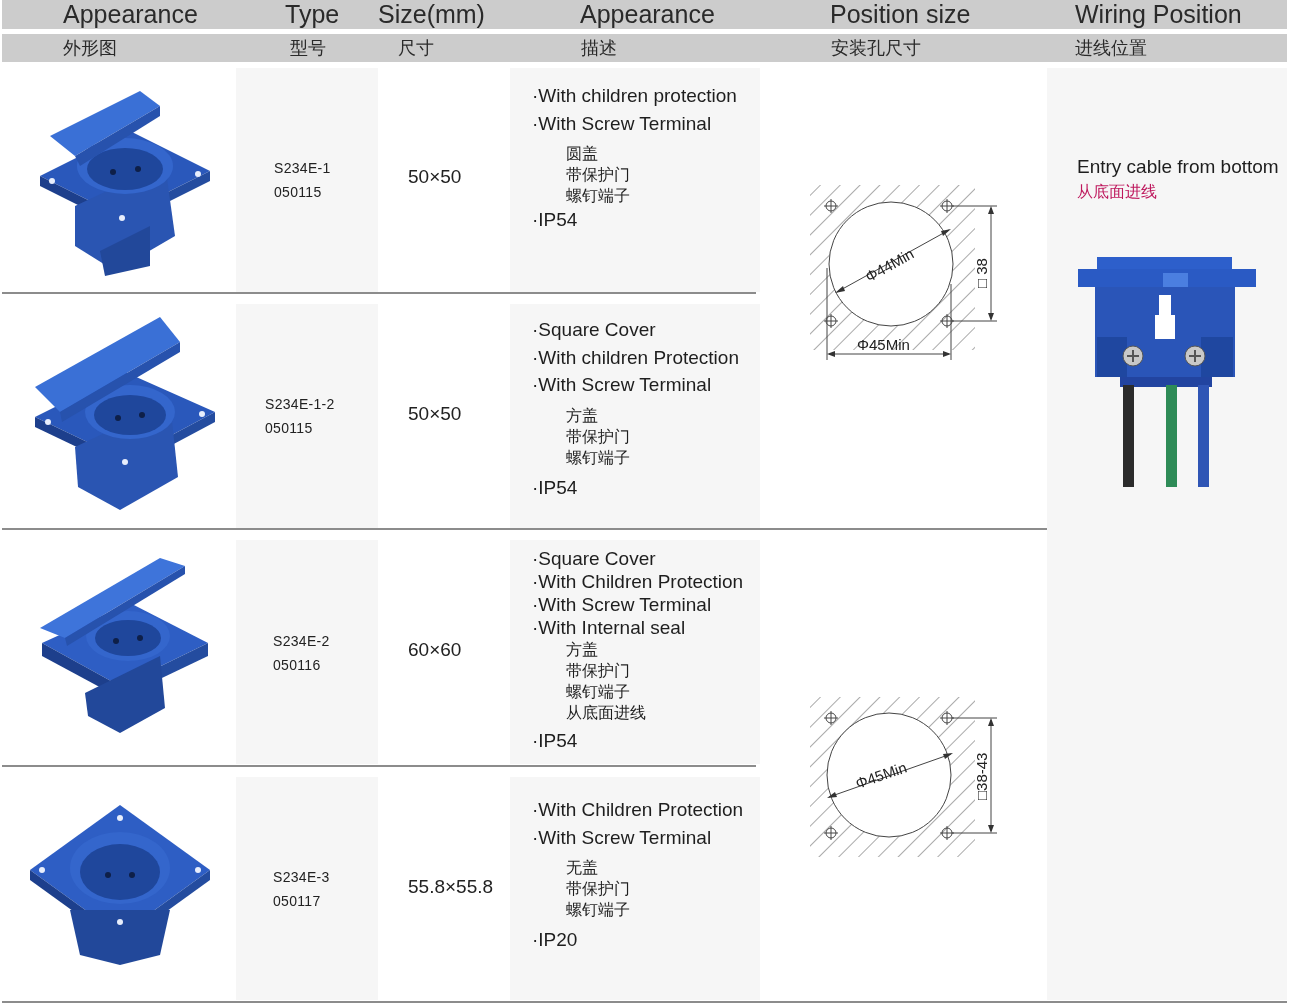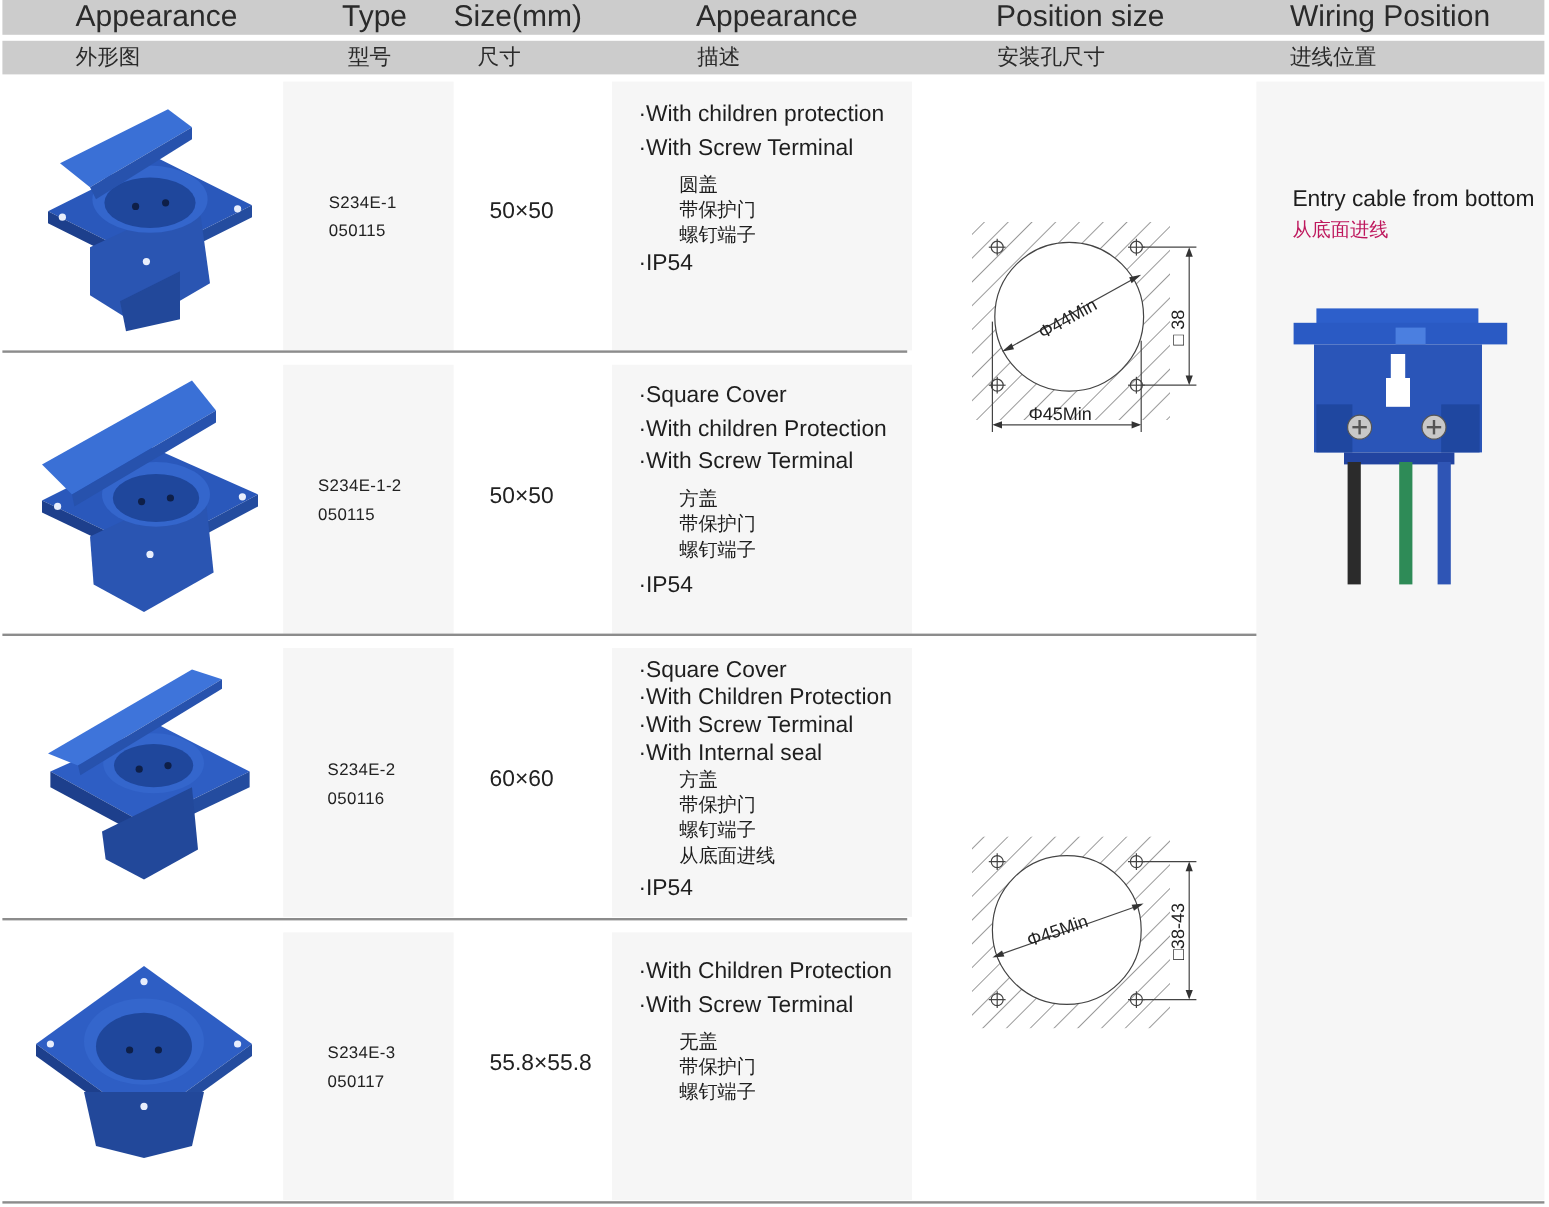--- a/index.html
+++ b/index.html
@@ -185,20 +185,21 @@
   </div>
   <div class="size-txt" style="left:408px;top:875px">55.8×55.8</div>
   <div class="desc" style="top:796px">
     <span class="en">·With Children Protection</span>
     <span class="en">·With Screw Terminal</span>
     <span class="gap"></span>
     <span class="zh">无盖</span>
     <span class="zh">带保护门</span>
     <span class="zh">螺钉端子</span>
     <span class="gap"></span>
+    <span class="en">·IP20</span>
   </div>
 </div>
 
 <svg class="drawing" style="left:805px;top:180px" width="200" height="190" viewBox="0 0 200 190">
   <defs>
     <pattern id="hatch1" width="14" height="14" patternUnits="userSpaceOnUse" patternTransform="rotate(45)">
       <line x1="0" y1="0" x2="0" y2="14" stroke="#555" stroke-width="1"></line>
     </pattern>
     <clipPath id="clipSq1">
         <rect x="5" y="5" width="165" height="165"></rect>

